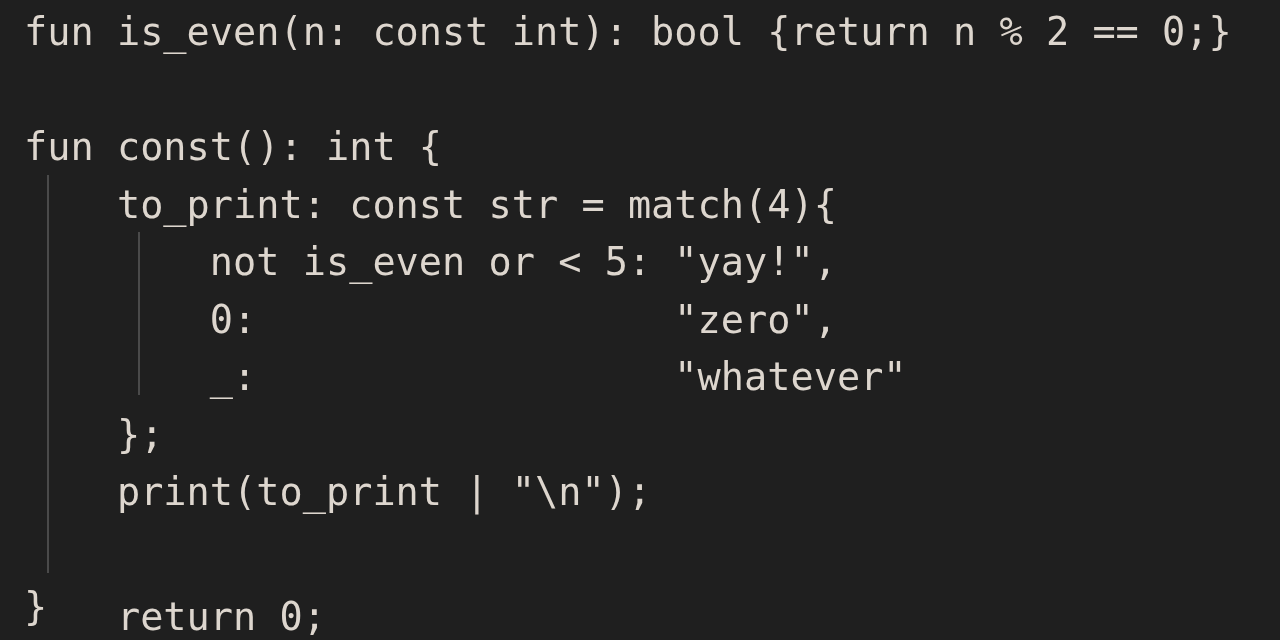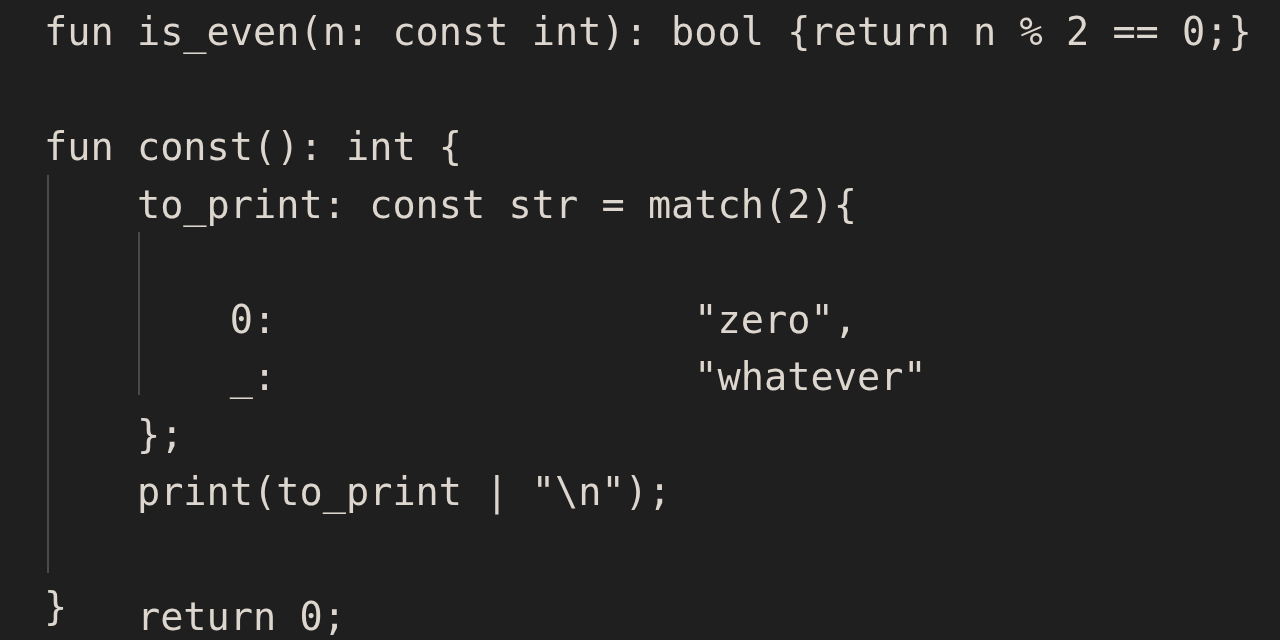--- a/index.html
+++ b/index.html
@@ -43,21 +43,21 @@
     position: absolute;
     left: 0;
     height: 57.5px;
     line-height: 57.5px;
     white-space: pre;
     font-family: "DejaVu Sans Mono", "Liberation Mono", monospace;
     font-size: 38.6px;
     letter-spacing: 0;
     color: #ddd6ce;
     font-weight: 400;
-    padding-left: 44px;
+    padding-left: 24px;
     box-sizing: border-box;
     -webkit-font-smoothing: antialiased;
   }
 
   .code-line.blank {
     
   }
 </style>
 </head>
 <body>
@@ -66,21 +66,22 @@
 
   <div id="guides">
       <div class="indent-guide" style="left: 47px; top: 175px; height: 398px;"></div>
       <div class="indent-guide" style="left: 138px; top: 232px; height: 163px;"></div>
     </div>
 
   <div id="code-surface">
       <div class="code-line" style="top: 3px;">fun is_even(n: const int): bool {return n % 2 == 0;}</div>
       <div class="code-line blank" style="top: 60.5px;"></div>
       <div class="code-line" style="top: 118px;">fun const(): int {</div>
-      <div class="code-line" style="top: 175.5px;">    to_print: const str = match(2){</div>
+      <div class="code-line" style="top: 175.5px;">    to_print: const str = match(4){</div>
+      <div class="code-line" style="top: 233px;">        not is_even or &lt; 5: "yay!",</div>
       <div class="code-line" style="top: 290.5px;">        0:                  "zero",</div>
       <div class="code-line" style="top: 348px;">        _:                  "whatever"</div>
       <div class="code-line" style="top: 405.5px;">    };</div>
       <div class="code-line" style="top: 463px;">    print(to_print | "\n");</div>
       <div class="code-line" style="top: 546px; margin-top: 42px;">    return 0;</div>
       <div class="code-line" style="top: 578px;">}</div>
     </div>
 
 </div>
 

